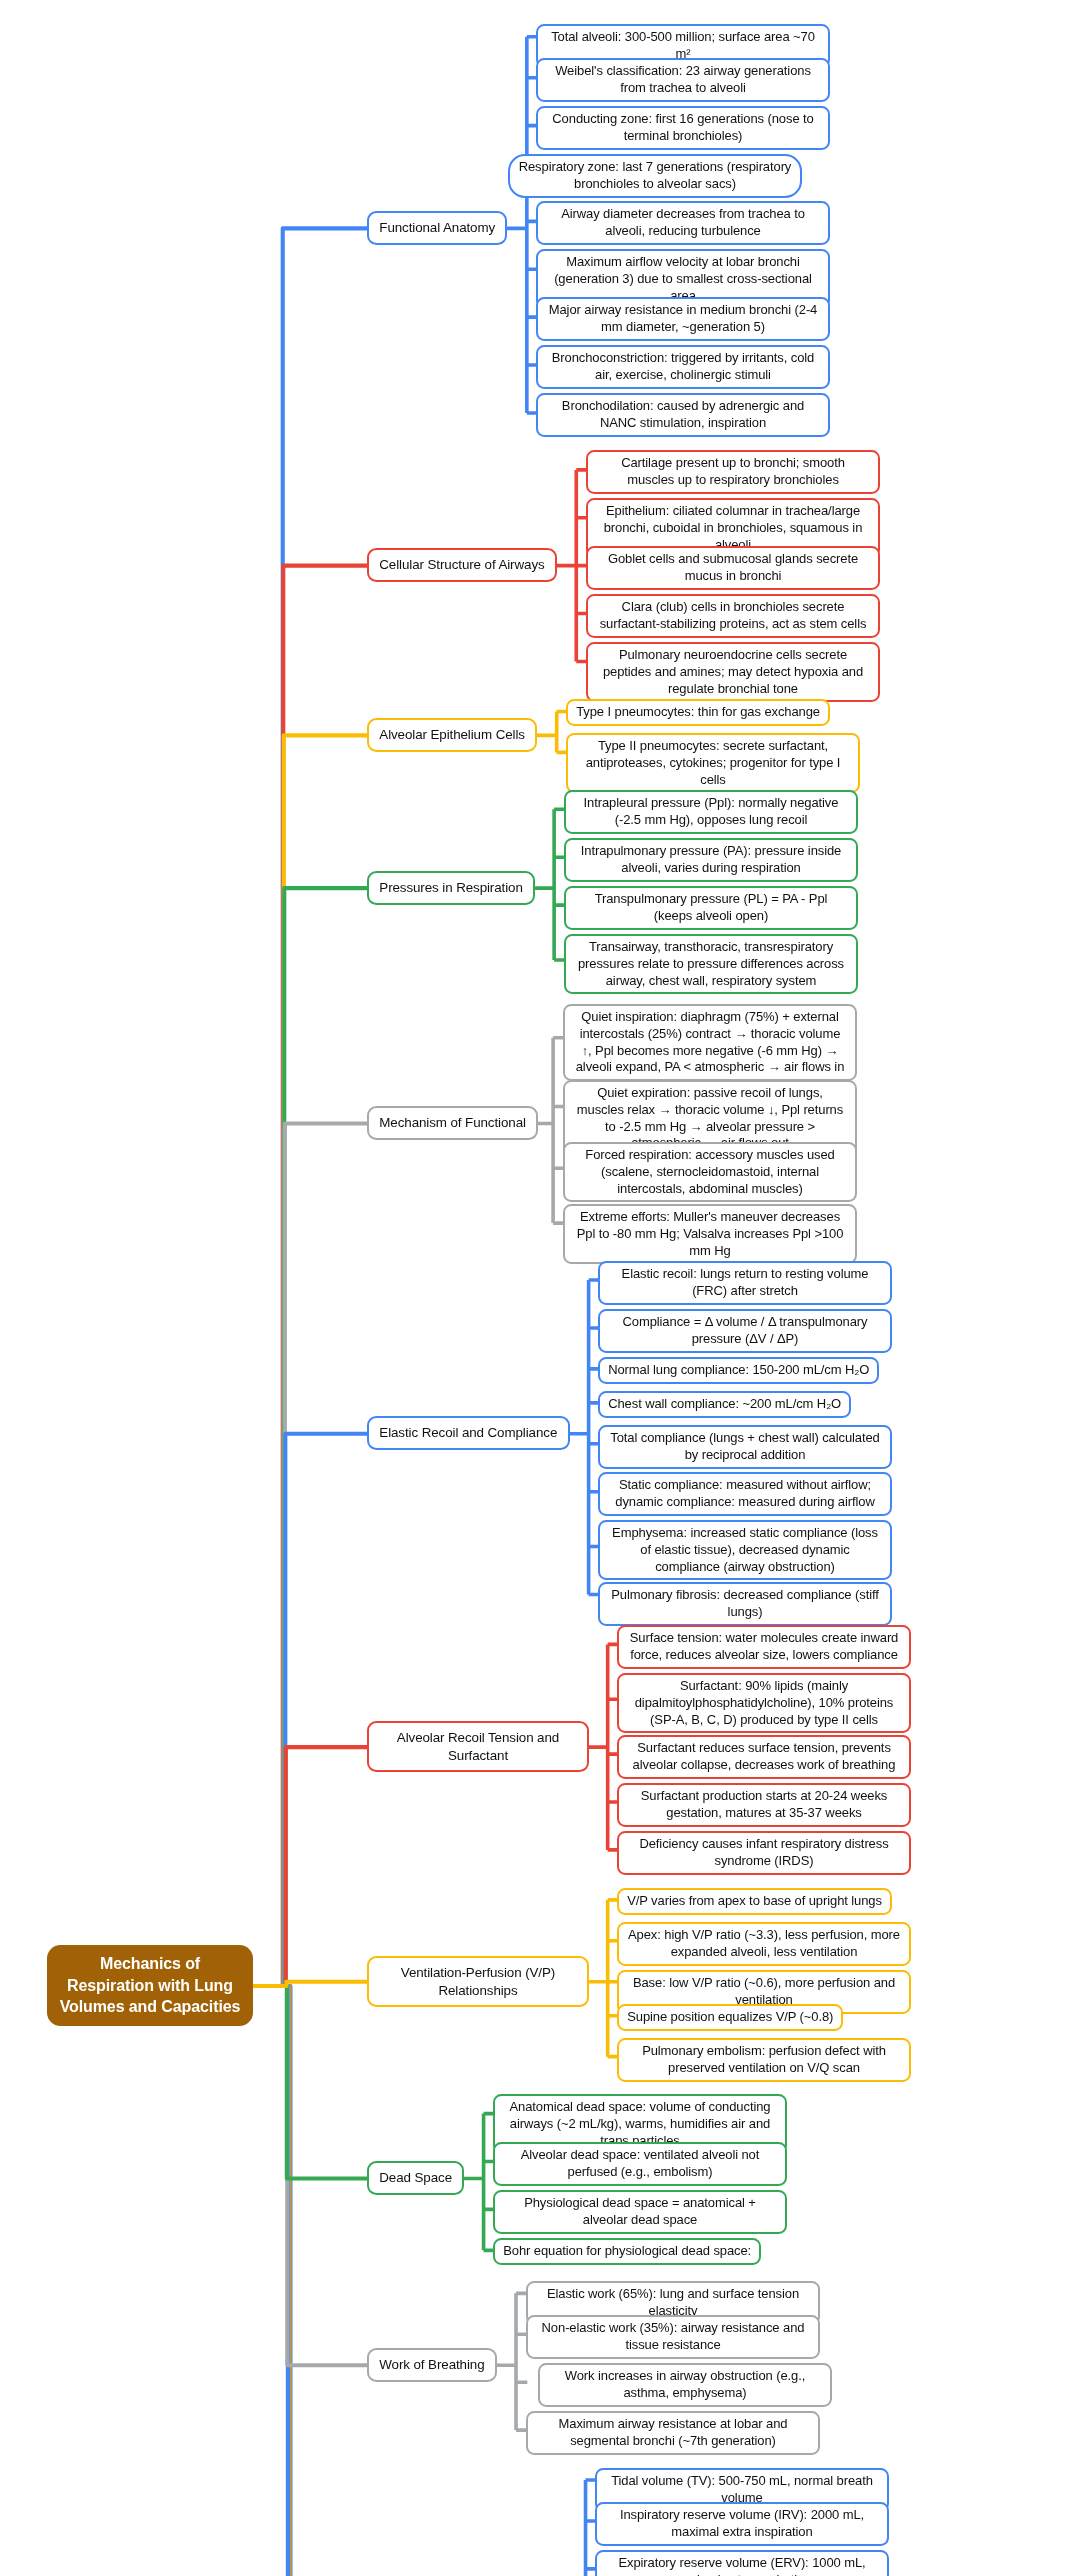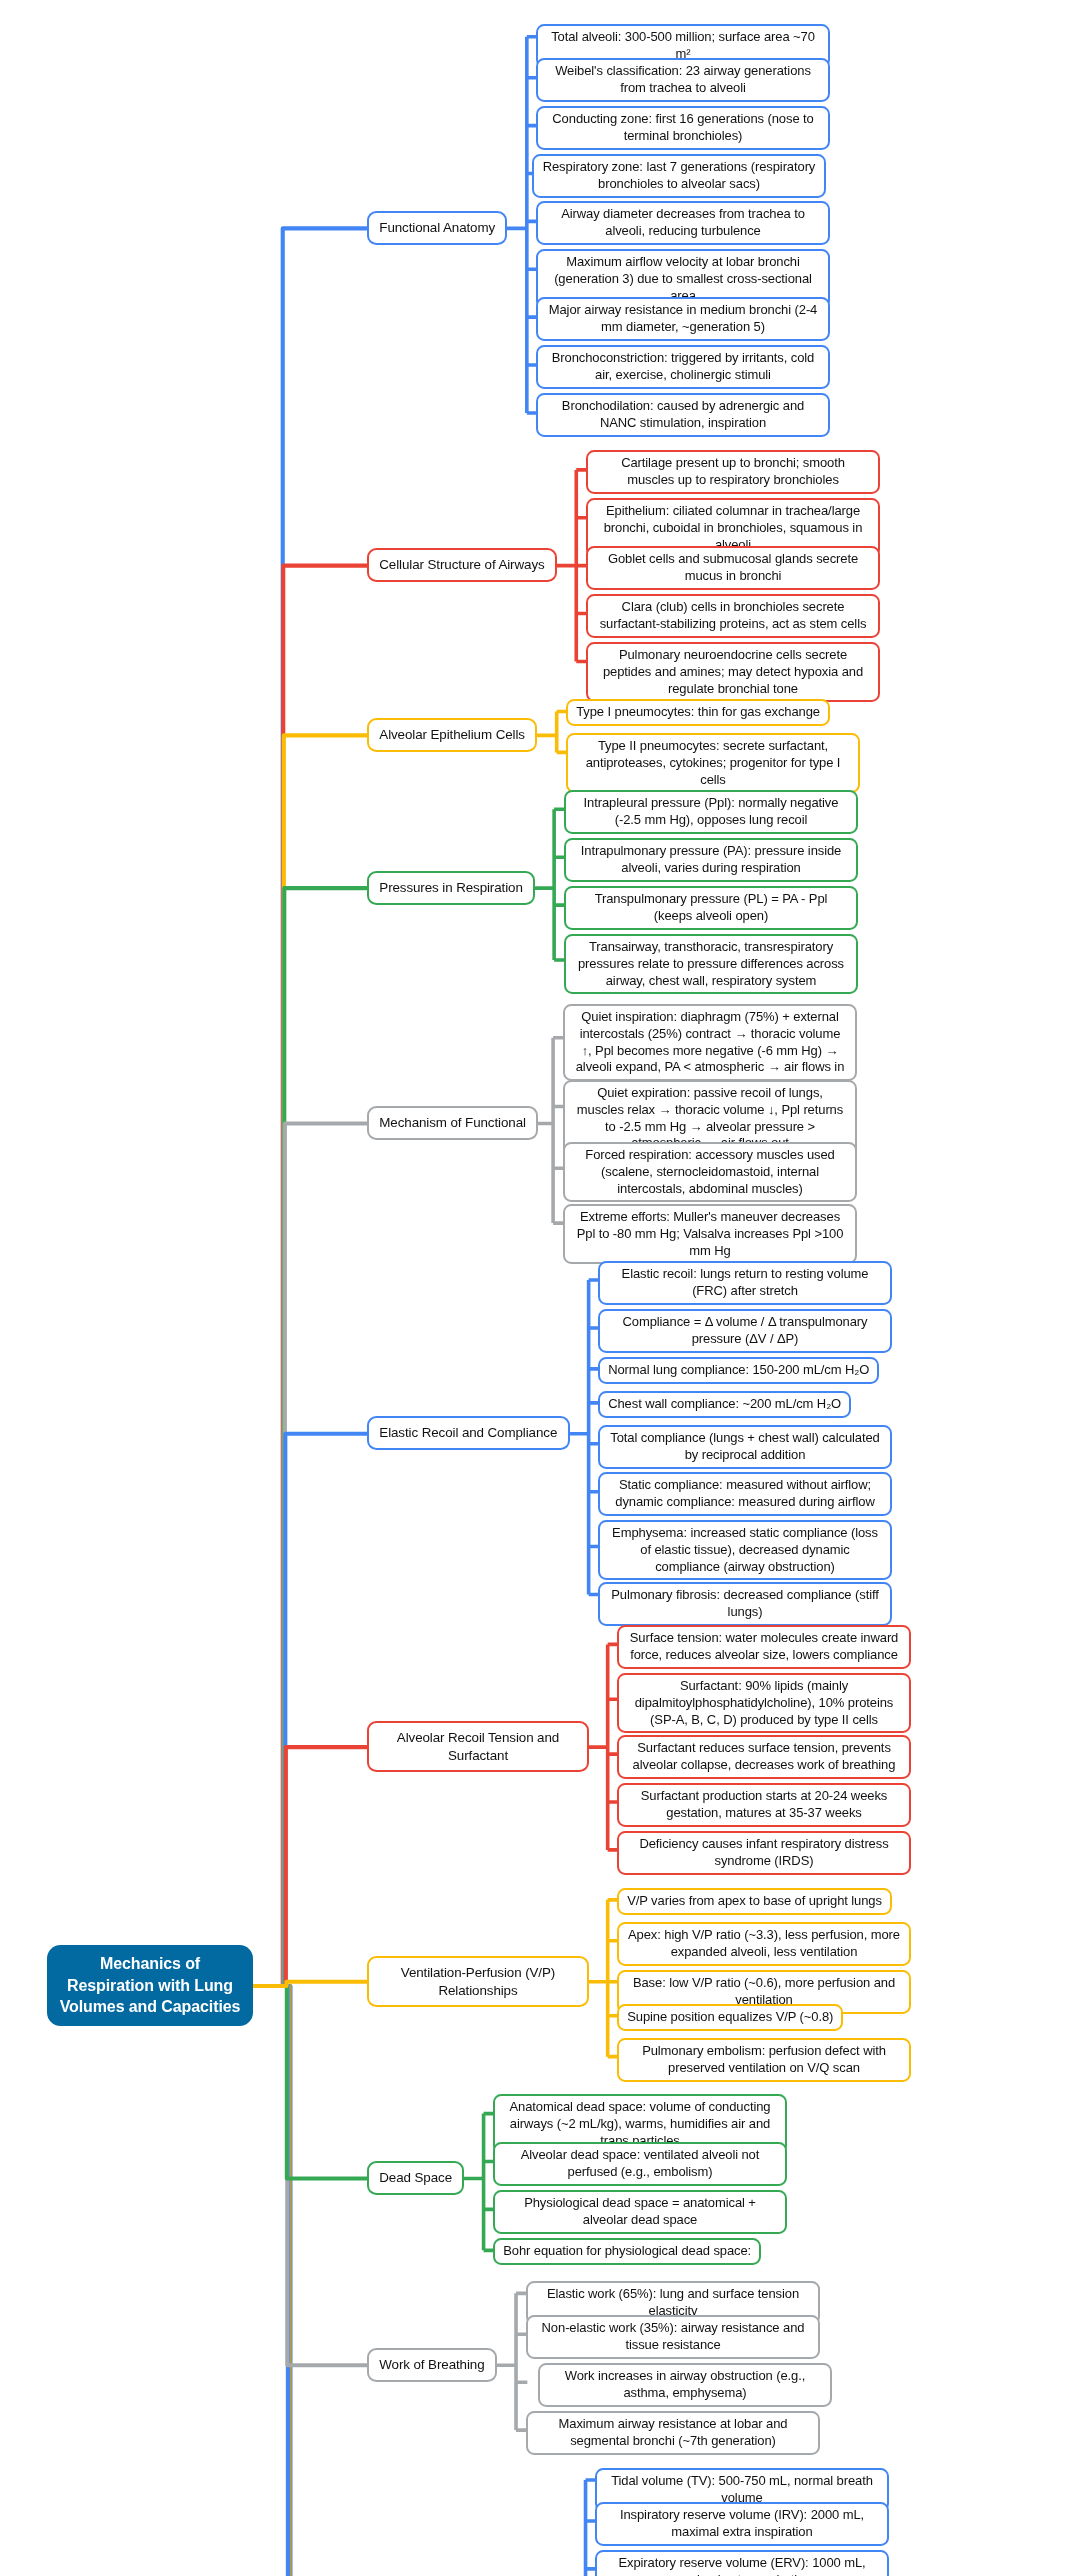--- a/index.html
+++ b/index.html
@@ -13,21 +13,21 @@
   #wires{position:absolute;left:0;top:0;width:1065px;height:3972px;}
   .node{
     position:absolute;
     box-sizing:border-box;
     background:#ffffff;
     text-align:center;
     color:#111111;
     letter-spacing:-0.1px;
   }
   .root{
-    background:#0369a1;
+    background:#a16207;
     color:#ffffff;
     font-size:16px;
     font-weight:bold;
     line-height:1.35;
     padding:8.2px 12.4px;
     border-radius:13.4px;
     width:max-content;
     max-width:206px;
     text-align:center;
   }
@@ -88,21 +88,21 @@
       <path d="M 992 6827.9666666666635 H 1034 M 1034 6715.4666666666635 V 6953.9666666666635 M 1034 6715.4666666666635 H 1056 M 1034 6808.4666666666635 H 1056 M 1034 6887.9666666666635 H 1056 M 1034 6953.9666666666635 H 1056" fill="none" stroke="#A6A9AC" stroke-width="7" stroke-linejoin="round" stroke-linecap="butt"></path>
       <path d="M 1120 7242.999999999996 H 1162 M 1162 7050.999999999996 V 7434.999999999996 M 1162 7050.999999999996 H 1184 M 1162 7143.999999999996 H 1184 M 1162 7223.499999999996 H 1184 M 1162 7289.499999999996 H 1184 M 1162 7355.499999999996 H 1184 M 1162 7434.999999999996 H 1184" fill="none" stroke="#4285F4" stroke-width="7" stroke-linejoin="round" stroke-linecap="butt"></path>
     </svg>
 
   <div class="node root" id="rootNode" style="left: 47px; top: 1945px;">Mechanics of Respiration with Lung Volumes and Capacities</div>
 
 <div class="node branch" style="border-color: rgb(66, 133, 244); left: 367px; top: 211px;">Functional Anatomy</div>
     <div class="node leaf" style="border-color: rgb(66, 133, 244); left: 536px; top: 24px;">Total alveoli: 300-500 million; surface area ~70 m²</div>
     <div class="node leaf" style="border-color: rgb(66, 133, 244); left: 536px; top: 58px;">Weibel's classification: 23 airway generations from trachea to alveoli</div>
     <div class="node leaf" style="border-color: rgb(66, 133, 244); left: 536px; top: 106px;">Conducting zone: first 16 generations (nose to terminal bronchioles)</div>
-    <div class="node leaf" style="border-color: rgb(66, 133, 244); left: 532px; top: 154px;">Respiratory zone: last 7 generations (respiratory bronchioles to alveolar sacs)</div>
+    <div class="node leaf" style="border-color: rgb(66, 133, 244); left: 508px; top: 154px; border-radius: 17px;">Respiratory zone: last 7 generations (respiratory bronchioles to alveolar sacs)</div>
     <div class="node leaf" style="border-color: rgb(66, 133, 244); left: 536px; top: 201px;">Airway diameter decreases from trachea to alveoli, reducing turbulence</div>
     <div class="node leaf" style="border-color: rgb(66, 133, 244); left: 536px; top: 249px;">Maximum airflow velocity at lobar bronchi (generation 3) due to smallest cross-sectional area</div>
     <div class="node leaf" style="border-color: rgb(66, 133, 244); left: 536px; top: 297px;">Major airway resistance in medium bronchi (2-4 mm diameter, ~generation 5)</div>
     <div class="node leaf" style="border-color: rgb(66, 133, 244); left: 536px; top: 345px;">Bronchoconstriction: triggered by irritants, cold air, exercise, cholinergic stimuli</div>
     <div class="node leaf" style="border-color: rgb(66, 133, 244); left: 536px; top: 393px;">Bronchodilation: caused by adrenergic and NANC stimulation, inspiration</div>
     <div class="node branch" style="border-color: rgb(234, 67, 53); left: 367px; top: 548px;">Cellular Structure of Airways</div>
     <div class="node leaf" style="border-color: rgb(234, 67, 53); left: 586px; top: 450px;">Cartilage present up to bronchi; smooth muscles up to respiratory bronchioles</div>
     <div class="node leaf" style="border-color: rgb(234, 67, 53); left: 586px; top: 498px;">Epithelium: ciliated columnar in trachea/large bronchi, cuboidal in bronchioles, squamous in alveoli</div>
     <div class="node leaf" style="border-color: rgb(234, 67, 53); left: 586px; top: 594px;">Clara (club) cells in bronchioles secrete surfactant-stabilizing proteins, act as stem cells</div>
     <div class="node leaf" style="border-color: rgb(234, 67, 53); left: 586px; top: 546px;">Goblet cells and submucosal glands secrete mucus in bronchi</div>

